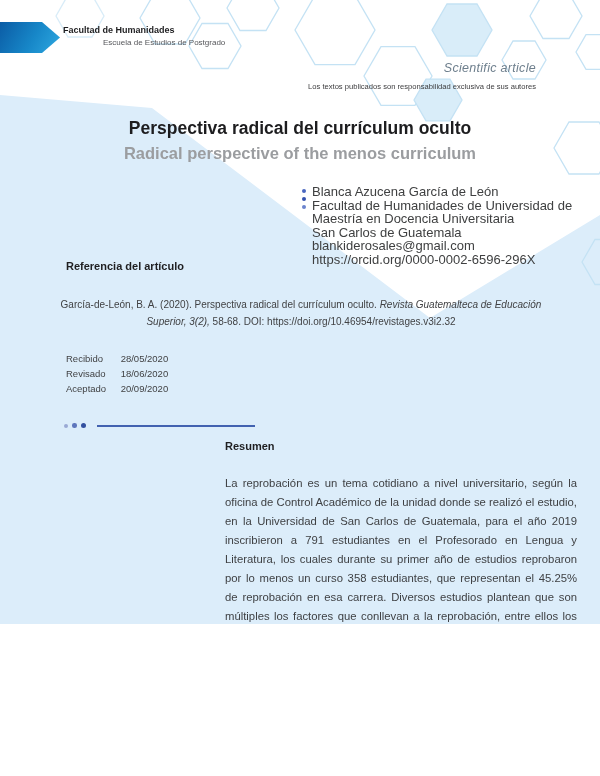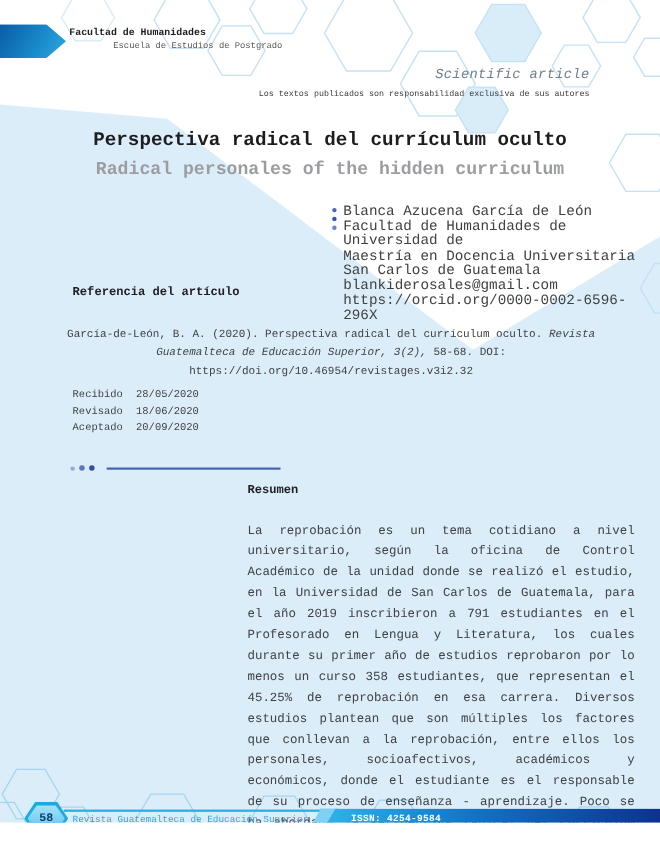--- a/index.html
+++ b/index.html
@@ -1,18 +1,18 @@
 <!DOCTYPE html>
 <html><head>
 <meta charset="utf-8">
 <style>
   html,body{margin:0;padding:0;background:#ffffff;}
   .page{
-    position:relative;width:600px;height:748px;overflow:hidden;
-    font-family:Liberation Mono, monospace;background:#dcedfa;
+    position:relative;width:600px;height:624px;overflow:hidden;
+    font-family:Liberation Sans, sans-serif;background:#dcedfa;
   }
   
   .bg-white{
     position:absolute;inset:0;background:#ffffff;
     clip-path:polygon(0px 0px,600px 0px,600px 215px,430px 318px,152px 108px,0px 95px);
   }
   .hex-layer{position:absolute;inset:0;pointer-events:none;}
   
   .banner-arrow{
     position:absolute;left:0;top:22px;width:60px;height:31px;
@@ -133,21 +133,21 @@
 
   <div class="banner-arrow"></div>
   <div class="org-block">
     <div class="org-name">Facultad de Humanidades</div>
     <div class="org-sub">Escuela de Estudios de Postgrado</div>
   </div>
   <div class="article-type">Scientific article</div>
   <div class="disclaimer">Los textos publicados son responsabilidad exclusiva de sus autores</div>
 
   <div class="title-es">Perspectiva radical del currículum oculto</div>
-  <div class="title-en">Radical personales of the hidden curriculum</div>
+  <div class="title-en">Radical perspective of the menos curriculum</div>
 
   <div class="author-bullets">
     <span class="dot dot1"></span>
     <span class="dot dot2"></span>
     <span class="dot dot3"></span>
   </div>
   <div class="author-block">
     <div>Blanca Azucena García de León</div>
     <div>Facultad de Humanidades de Universidad de</div>
     <div>Maestría en Docencia Universitaria</div>

